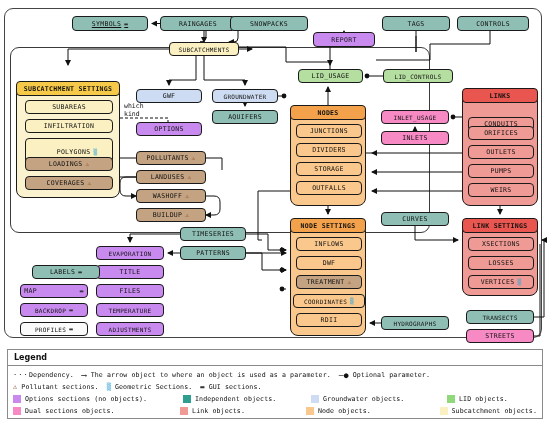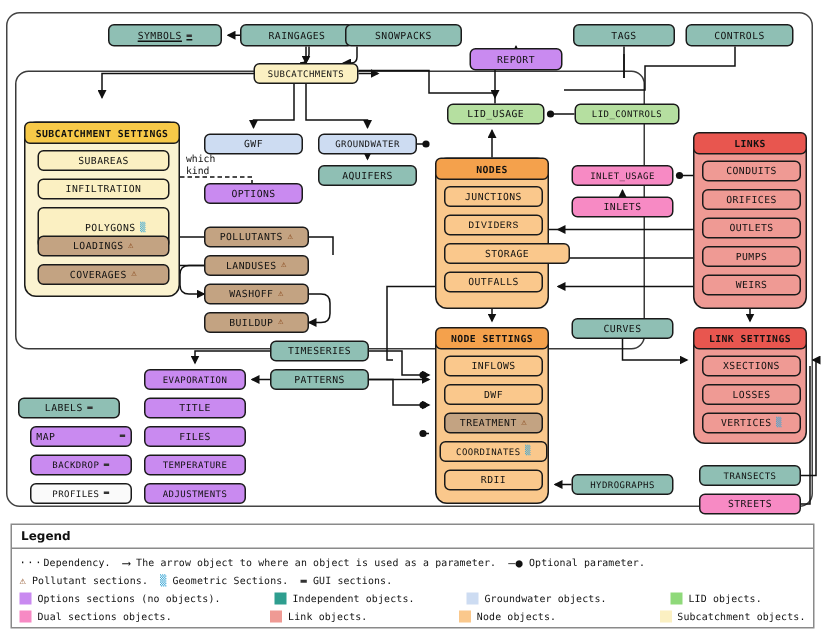--- a/index.html
+++ b/index.html
@@ -195,33 +195,33 @@
   <div class="group g-node" style="left:290px;top:105px;width:76px;height:101px;">
     <div class="box c-nodehdr" style="left:-1px;top:-1px;width:76px;height:15px;position:absolute;">
       <span class="lbl">NODES</span>
     </div>
     <div class="box c-node" style="left:5px;top:18px;width:66px;height:14px;">
       <span class="lbl">JUNCTIONS</span>
       </div>
     <div class="box c-node" style="left:5px;top:37px;width:66px;height:14px;font-family:Liberation Mono, monospace;">
       <span class="lbl">DIVIDERS</span>
       </div>
-    <div class="box c-node" style="left:5px;top:56px;width:84px;height:14px;text-align:center;">
+    <div class="box c-node" style="left:5px;top:56px;width:66px;height:14px;text-align:center;">
       <span class="lbl">STORAGE</span>
       </div>
     <div class="box c-node" style="left:5px;top:75px;width:66px;height:14px;">
       <span class="lbl">OUTFALLS</span>
       </div>
   </div>
 
   <div class="group g-link" style="left:462px;top:88px;width:76px;height:118px;">
     <div class="box c-linkhdr" style="left:-1px;top:-1px;width:76px;height:15px;position:absolute;">
       <span class="lbl">LINKS</span>
     </div>
-    <div class="box c-link" style="left:5px;top:18px;width:66px;height:14px;">
+    <div class="box c-link" style="left:5px;top:28px;width:66px;height:14px;">
       <span class="lbl">CONDUITS</span>
       </div>
     <div class="box c-link" style="left:5px;top:37px;width:66px;height:14px;">
       <span class="lbl">ORIFICES</span>
       </div>
     <div class="box c-link" style="left:5px;top:56px;width:66px;height:14px;">
       <span class="lbl">OUTLETS</span>
       </div>
     <div class="box c-link" style="left:5px;top:75px;width:66px;height:14px;">
       <span class="lbl">PUMPS</span>
@@ -376,21 +376,21 @@
     </div>
 
   <div class="box c-options" style="left:96px;top:303px;width:68px;height:14px;font-size:6px;">
     <span class="lbl">TEMPERATURE</span>
     </div>
 
   <div class="box c-options" style="left:96px;top:322px;width:68px;height:14px;font-size:6px;">
     <span class="lbl">ADJUSTMENTS</span>
     </div>
 
-  <div class="box c-indep" style="left:12px;top:265px;width:68px;height:14px;">
+  <div class="box c-indep" style="left:32px;top:265px;width:68px;height:14px;">
     <span class="lbl">LABELS</span>
     <span class="gi" style="color:#333;">▬</span>
     </div>
 
   <div class="box c-options" style="left:20px;top:284px;width:68px;height:14px;gap:40px;">
     <span class="lbl">MAP</span>
     <span class="gi" style="color:#333;">▬</span>
     </div>
 
   <div class="box c-options" style="left:20px;top:303px;width:68px;height:14px;font-size:6px;">

